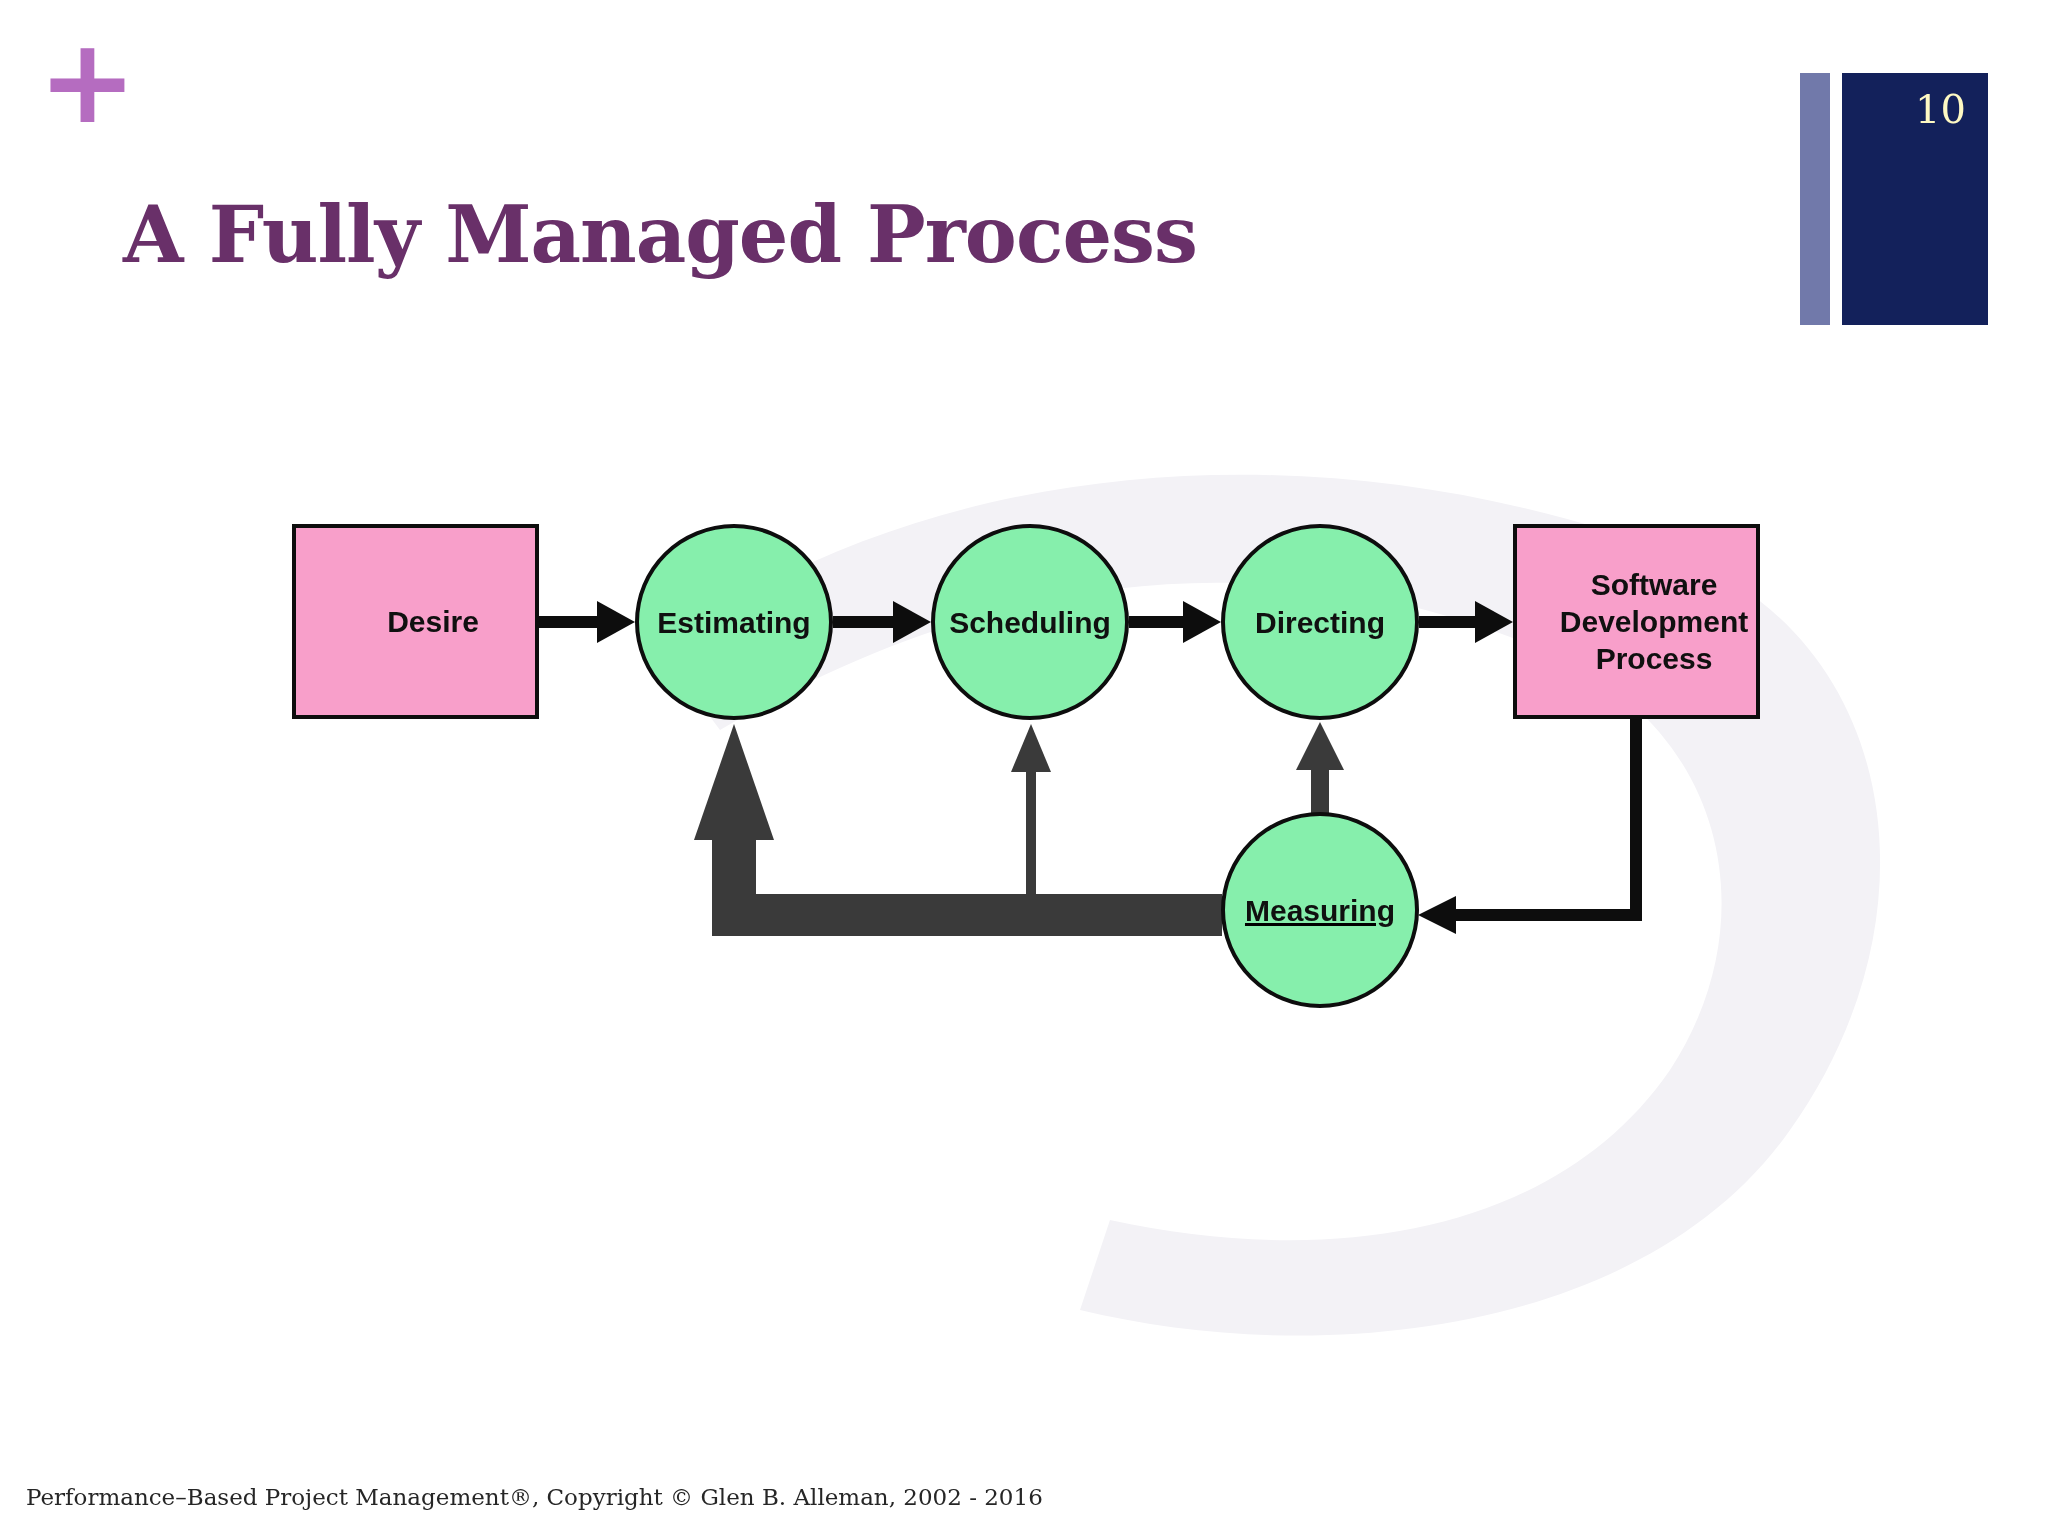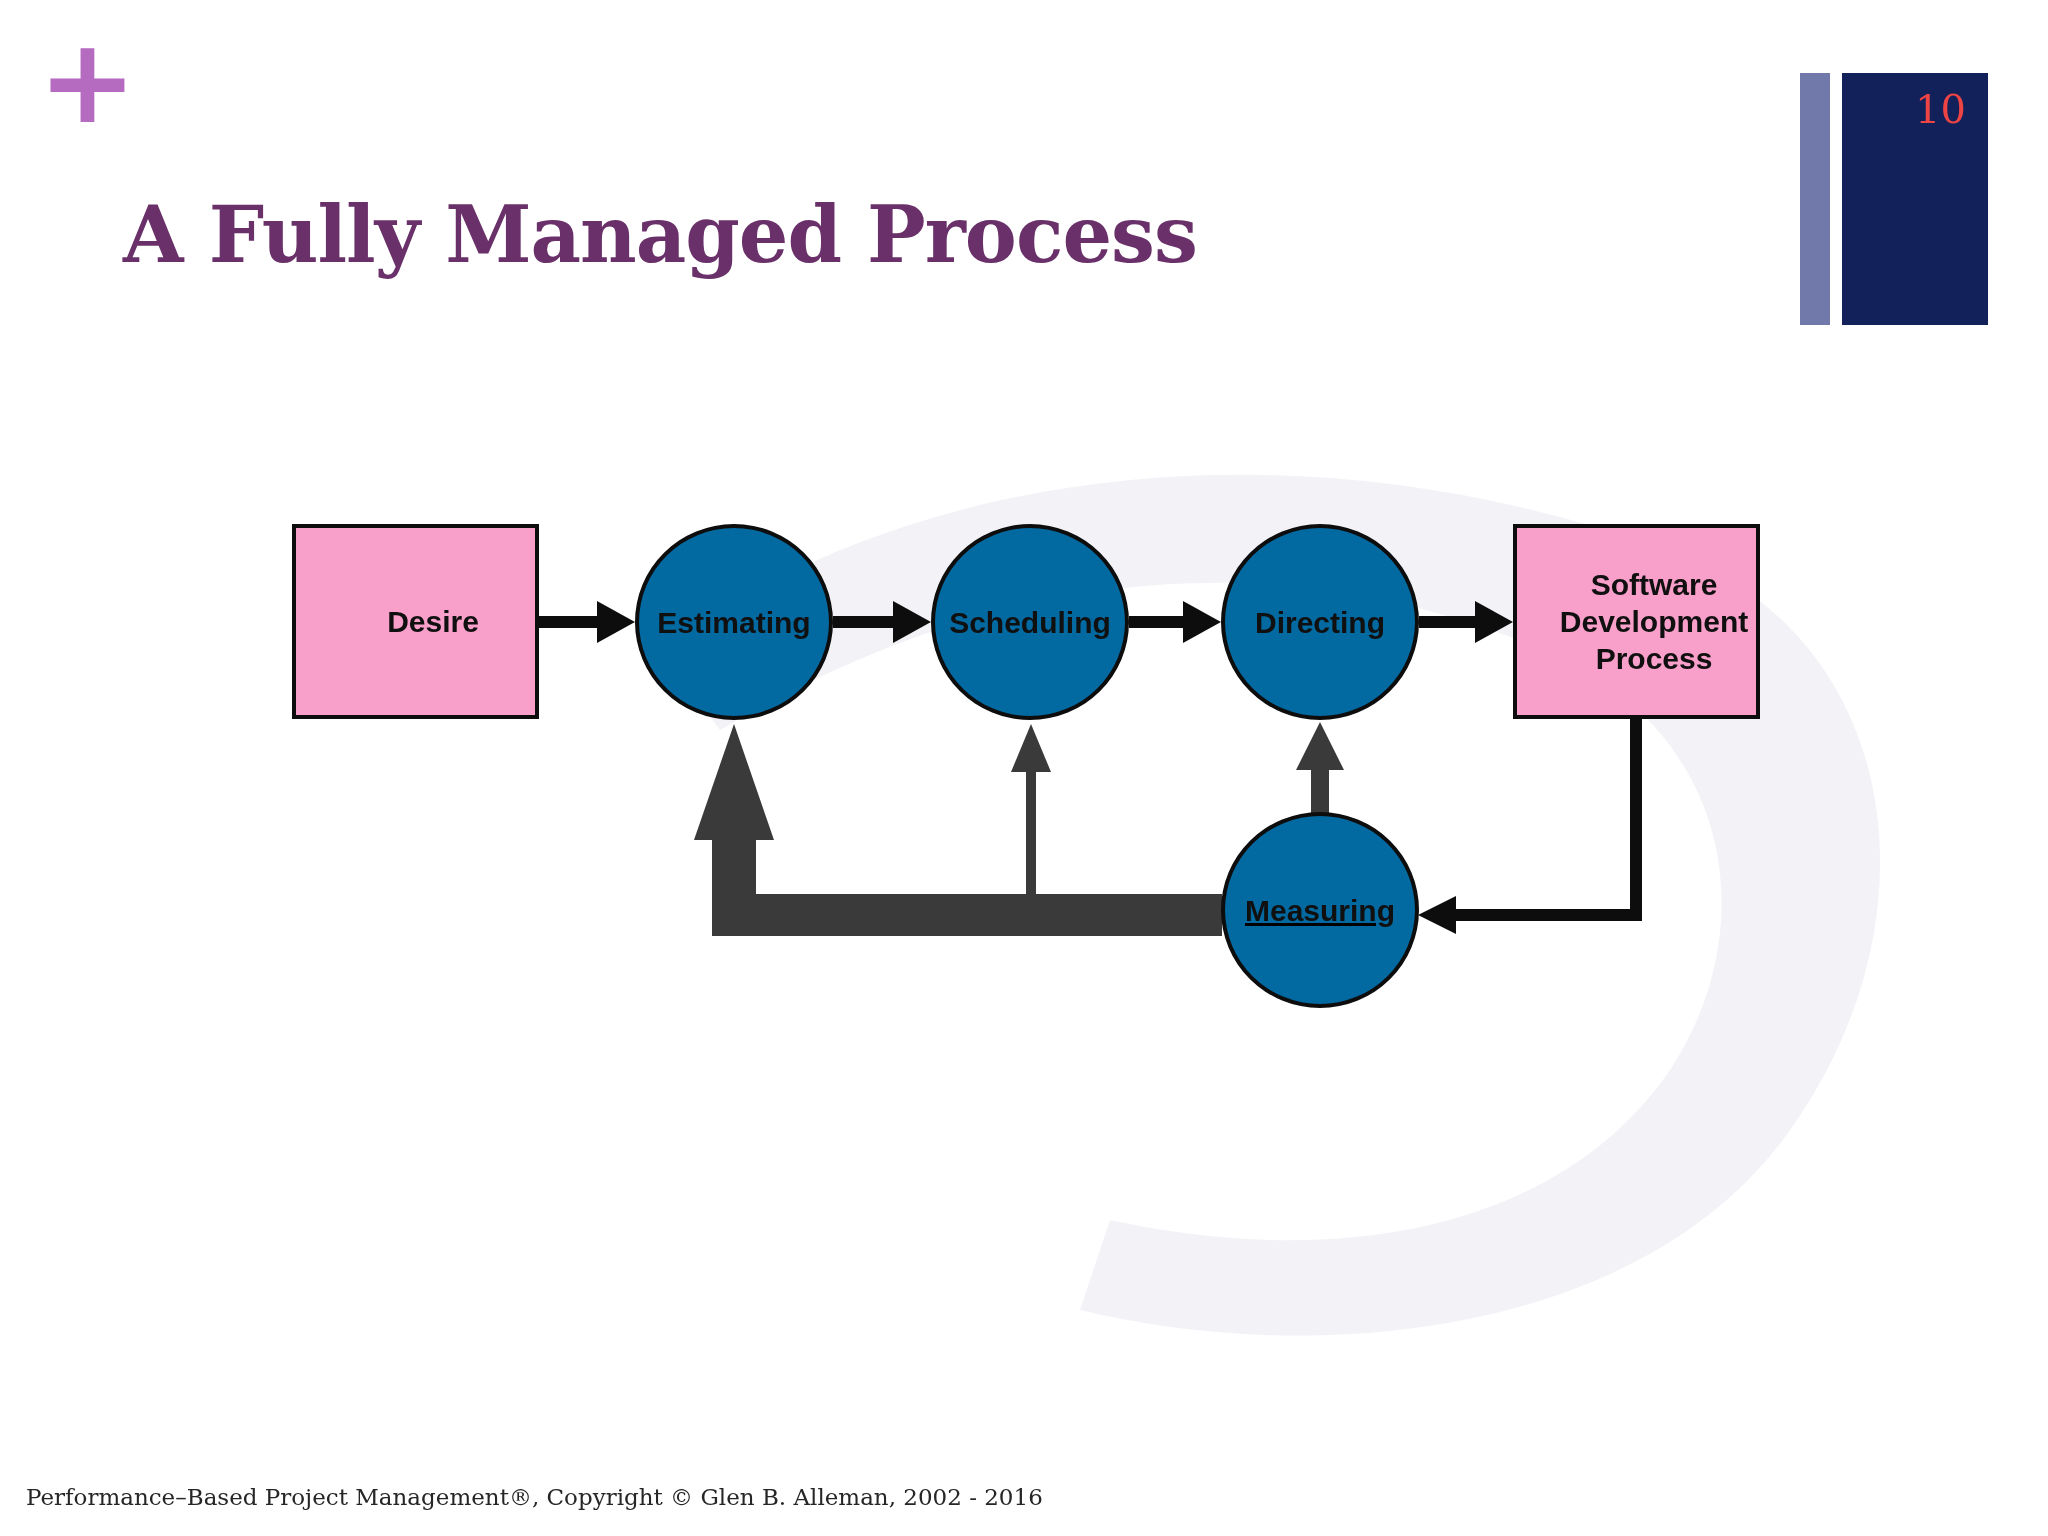--- a/index.html
+++ b/index.html
@@ -28,38 +28,38 @@
     position:absolute;left:1800px;top:73px;width:30px;height:252px;
     background:#7179aa;z-index:3;
   }
   .page-block{
     position:absolute;left:1842px;top:73px;width:146px;height:252px;
     background:#13215b;z-index:3;
   }
   .page-number{
     position:absolute;right:22px;top:16px;
     font:400 40px/1 "DejaVu Serif", serif;
-    color:#ef4444;
+    color:#fef9c3;
   }
 
   
   .node-label{
     font:bold 30px/37px "Liberation Sans", sans-serif;
     color:#101010;text-align:center;
   }
   .pbox{
     position:absolute;width:247px;height:195px;
     box-sizing:border-box;border:4px solid #0d0d0d;
     background:#f89fca;display:flex;align-items:center;justify-content:center;
     z-index:2;
   }
   .circle{
     position:absolute;width:198px;height:196px;
     box-sizing:border-box;border:4px solid #0d0d0d;border-radius:50%;
-    background:#0369a1;display:flex;align-items:center;justify-content:center;
+    background:#86efac;display:flex;align-items:center;justify-content:center;
     z-index:2;
   }
   .pbox .node-label{padding:0 10px;margin-left:35px;}
 
   #box-desire{left:292px;top:524px;}
   #circ-estimating{left:635px;top:524px;}
   #circ-scheduling{left:931px;top:524px;}
   #circ-directing{left:1221px;top:524px;}
   #box-sdp{left:1513px;top:524px;}
   #circ-measuring{left:1221px;top:812px;text-decoration:underline;}

